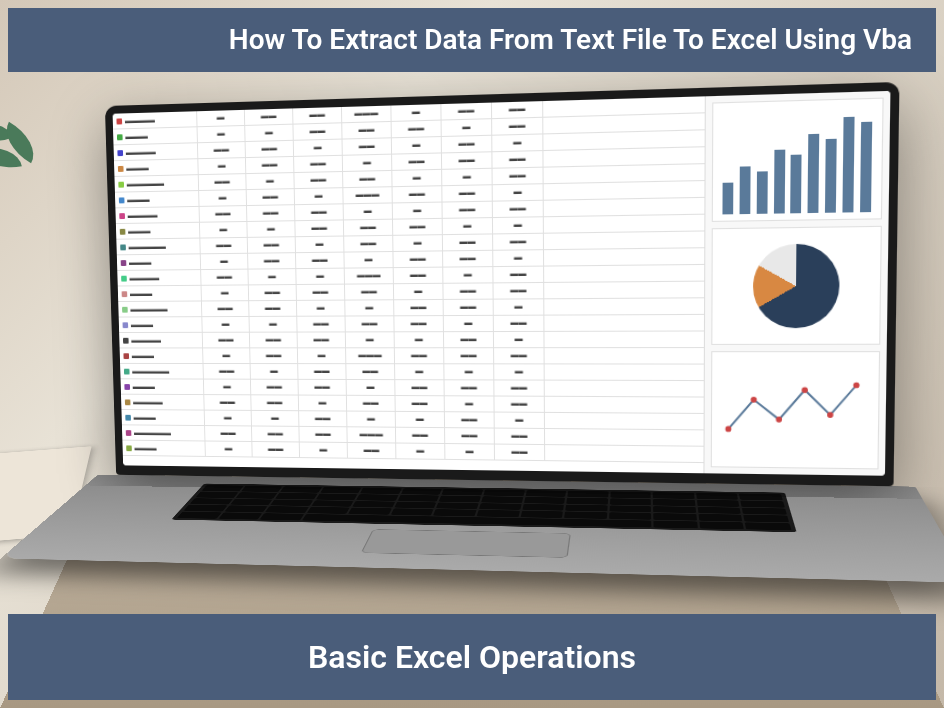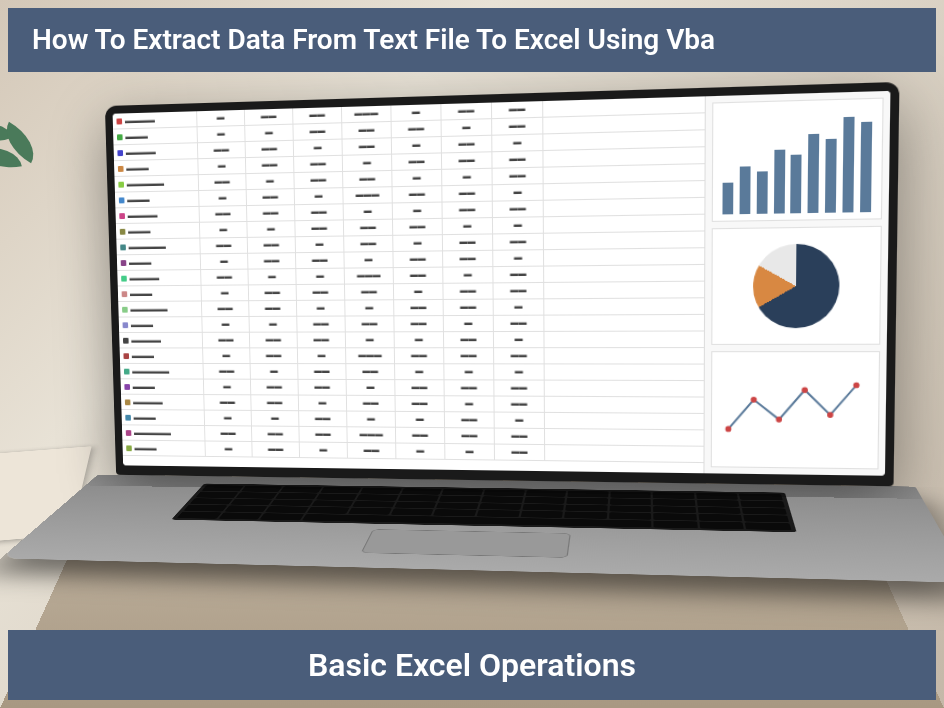--- a/index.html
+++ b/index.html
@@ -24,35 +24,35 @@
     }
     
     .header-bar {
       position: absolute;
       top: 8px;
       left: 8px;
       right: 8px;
       background: #4a5d7a;
       color: #ffffff;
       padding: 14px 24px;
-      text-align: left;
+      text-align: right;
       font-size: 28px;
       font-weight: 600;
       line-height: 1.3;
       z-index: 10;
     }
     
     .footer-bar {
       position: absolute;
       bottom: 8px;
       left: 8px;
       right: 8px;
       background: #4a5d7a;
       color: #ffffff;
-      padding: 16px 24px;
+      padding: 24px 24px;
       text-align: center;
       font-size: 32px;
       font-weight: 600;
       z-index: 10;
     }
     
     .scene {
       position: absolute;
       top: 0;
       left: 0;

